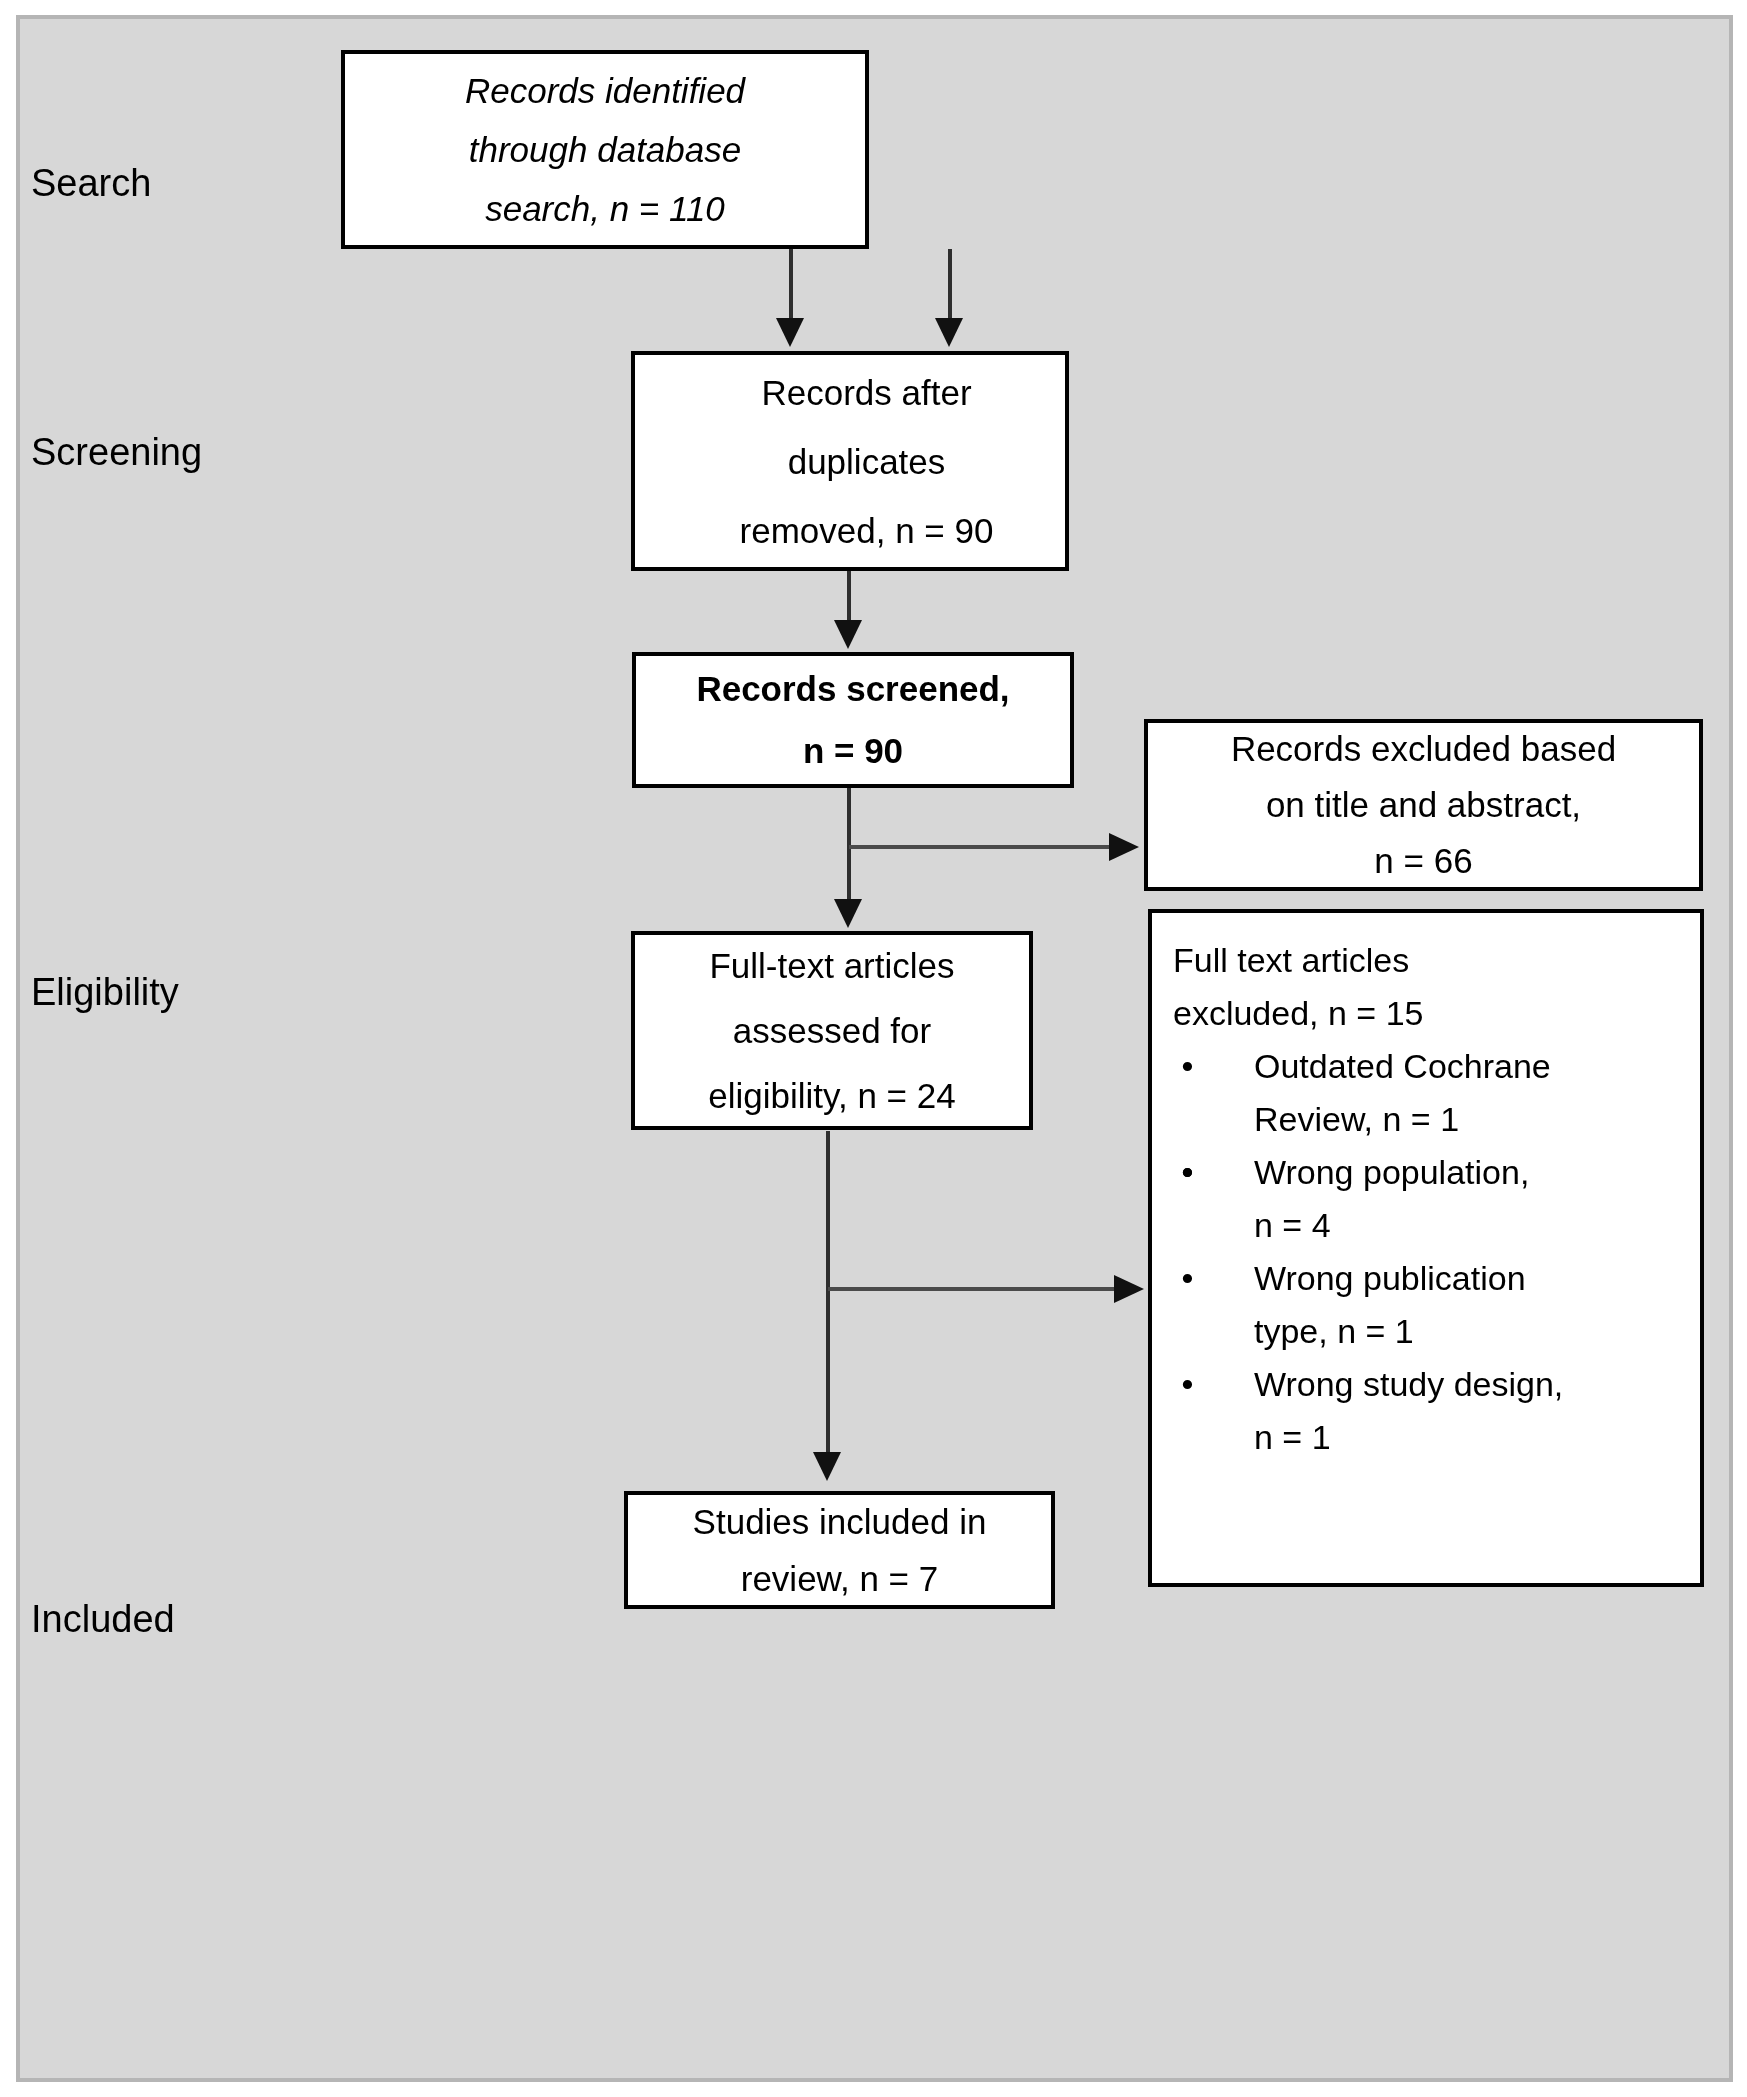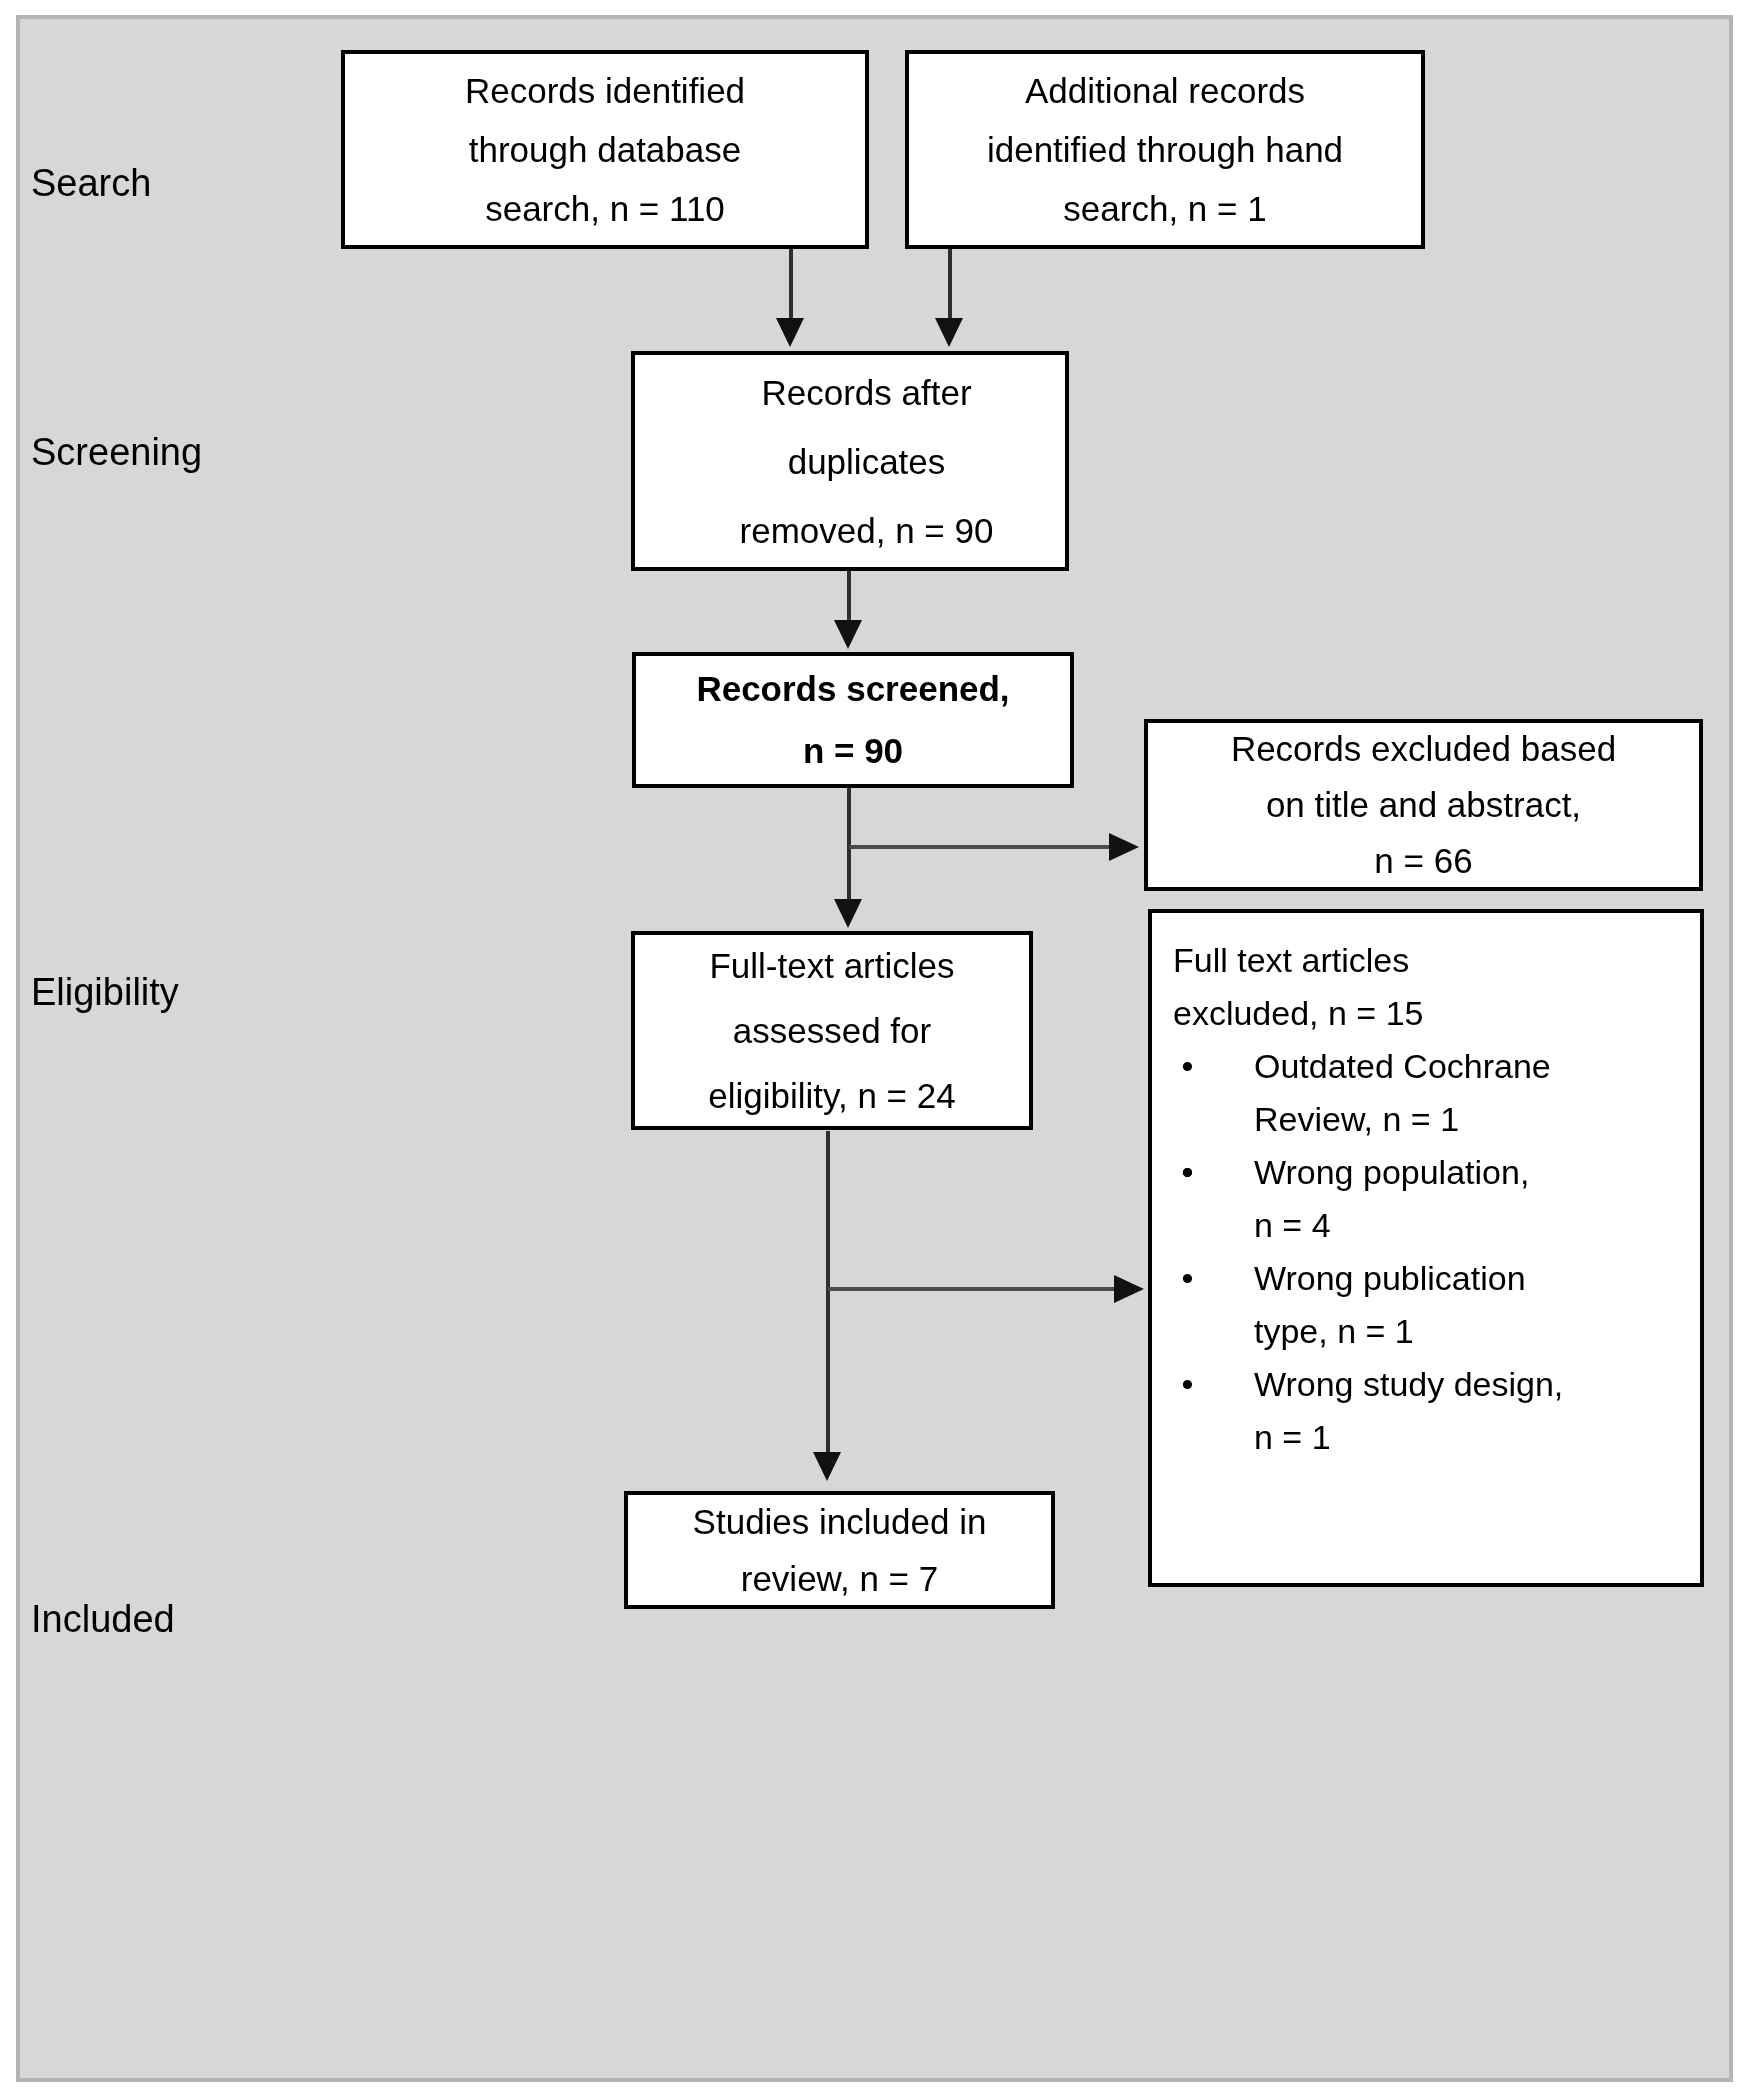--- a/index.html
+++ b/index.html
@@ -74,31 +74,26 @@
 <body>
 
 <div id="page">
   <div id="panel"></div>
 
   <div class="stage-label" style="top:160px;">Search</div>
   <div class="stage-label" style="top:429px;">Screening</div>
   <div class="stage-label" style="top:969px;">Eligibility</div>
   <div class="stage-label" style="top:1596px;">Included</div>
 
-  <div class="flow-box lh112" style="left:341px;top:50px;width:528px;height:199px;">
+  <div class="flow-box lh112" style="left:341px;top:50px;width:528px;height:199px;font-style:italic;">
     <div class="box-text">Records identified
 through database
 search, n = 110</div>
   </div>
 
-  <div class="flow-box lh112" style="left:905px;top:50px;width:520px;height:199px;">
-    <div class="box-text">Additional records
-identified through hand
-search, n = 1</div>
-  </div>
 
   <div class="flow-box lh130" style="left:631px;top:351px;width:438px;height:220px;">
     <div class="box-text">Records after
 duplicates
 removed, n = 90</div>
   </div>
 
   <div class="flow-box lh116" style="left:632px;top:652px;width:442px;height:136px;font-weight:bold;">
     <div class="box-text">Records screened,
 n = 90</div>

